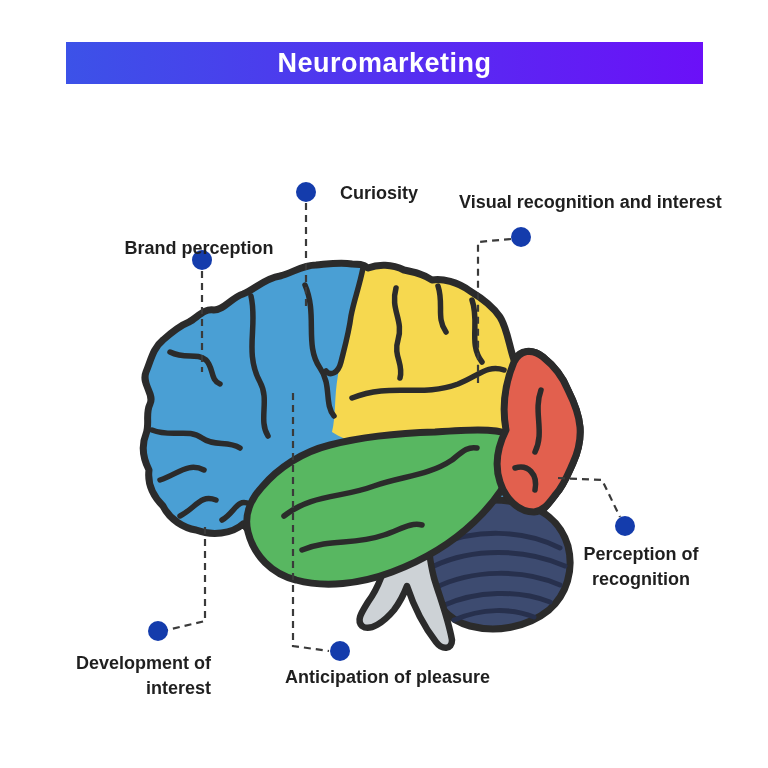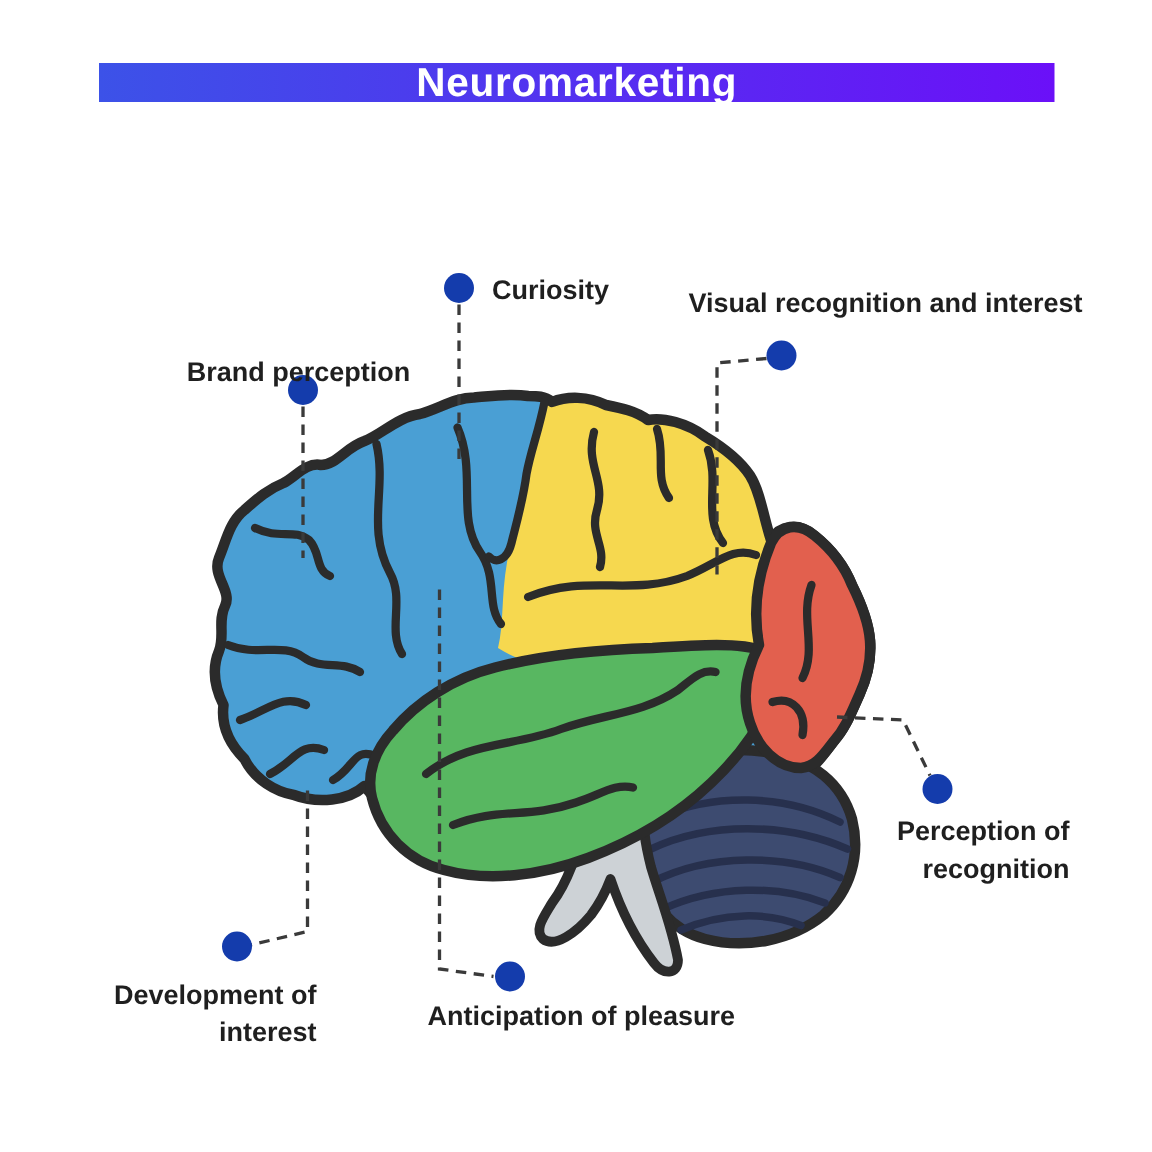--- a/index.html
+++ b/index.html
@@ -1,31 +1,31 @@
 <!DOCTYPE html>
 <html><head>
 <meta charset="utf-8">
 <style>
   html,body{margin:0;padding:0;background:#ffffff;}
   body{width:768px;height:768px;font-family:"Liberation Sans",sans-serif;}
   .canvas{position:relative;width:768px;height:768px;background:#ffffff;overflow:hidden;}
   .banner{
-    position:absolute;left:66px;top:42px;width:637px;height:26px;
+    position:absolute;left:66px;top:42px;width:637px;height:42px;
     display:flex;align-items:center;justify-content:center;
     font-size:27px;font-weight:700;letter-spacing:.5px;
   }
   .brain-svg{position:absolute;left:0;top:0;}
   .label{
     position:absolute;font-size:18px;font-weight:700;color:#1F1F1F;
     line-height:25px;white-space:nowrap;
   }
-  .label.center{text-align:right;}
+  .label.center{text-align:center;}
   .label span{display:block;}
   #label-brand{left:120px;top:212px;width:158px;text-align:center;margin-top:24px;}
-  #label-curiosity{left:328px;top:181px;}
+  #label-curiosity{left:340px;top:181px;}
   #label-visual{left:459px;top:190px;}
   #label-perception{left:569px;top:542px;width:144px;}
   #label-development{left:76px;top:651px;text-align:right;}
   #label-anticipation{left:285px;top:665px;}
 </style>
 </head>
 <body>
 
 <div class="canvas">
 

